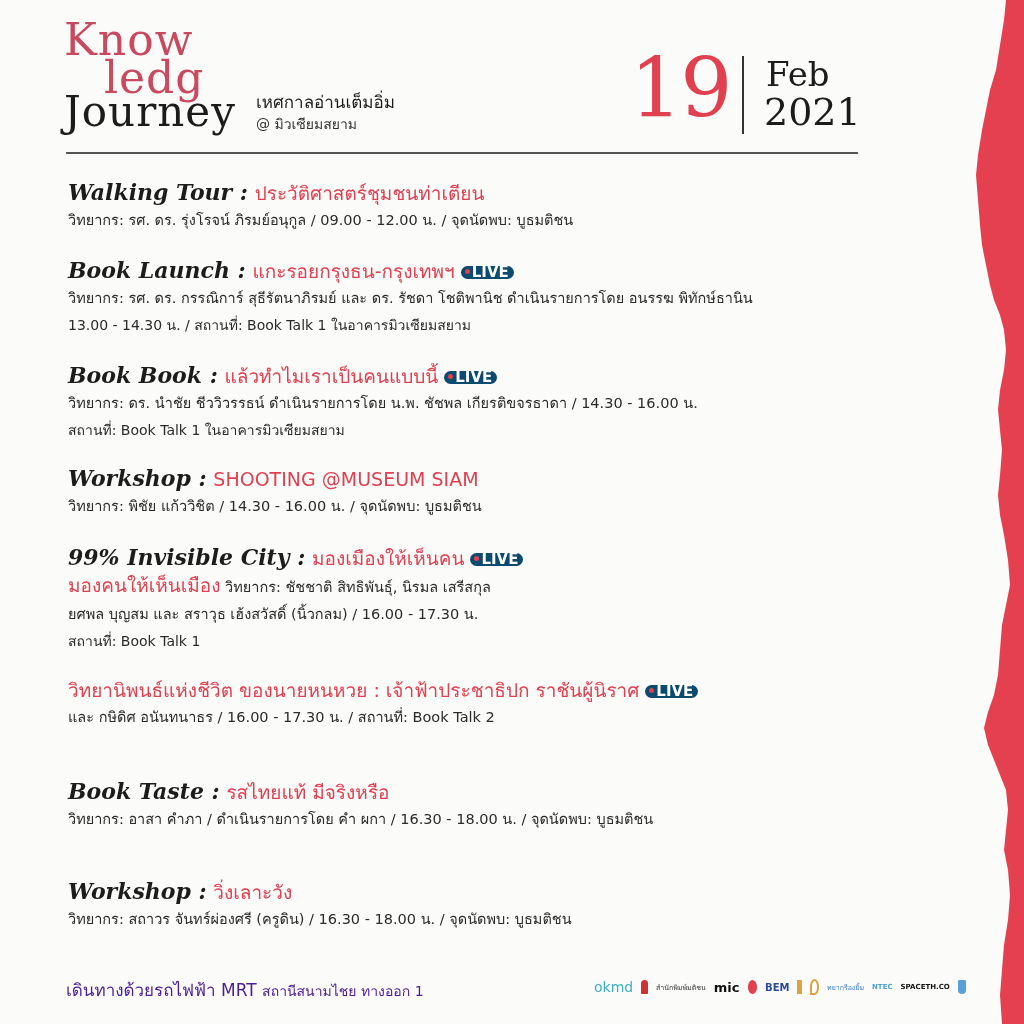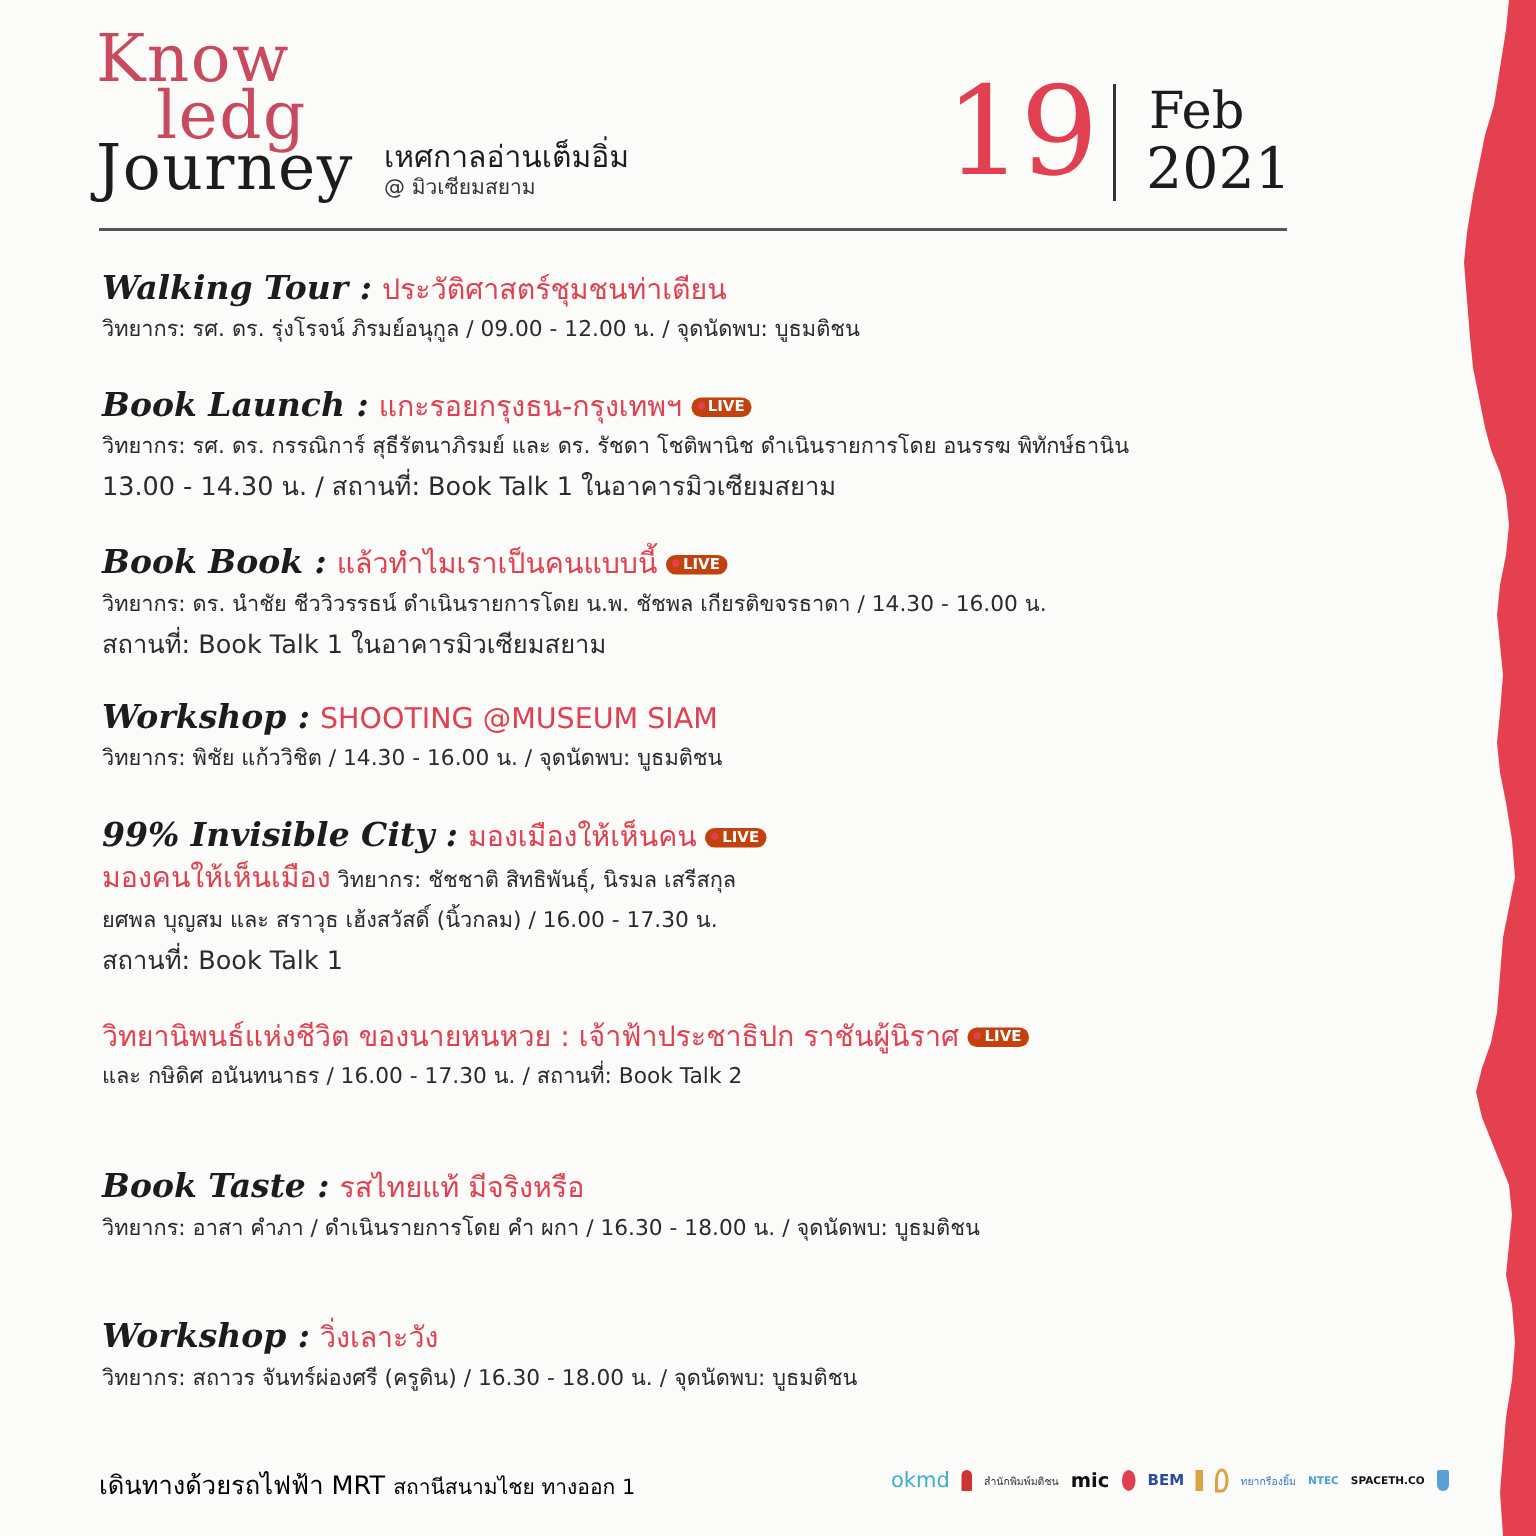--- a/index.html
+++ b/index.html
@@ -12,50 +12,50 @@
   .paper-edge {
     position:absolute; top:0; right:0; width:120px; height:1024px;
   }
   .logo {
     position:absolute; left:64px; top:18px; width:190px; height:120px;
     font-family:"DejaVu Serif", serif;
   }
   .logo .l1 { position:absolute; left:0; top:0; font-size:44px; color:#c94a5e; letter-spacing:1px; line-height:44px; }
   .logo .l2 { position:absolute; left:40px; top:38px; font-size:44px; color:#c94a5e; letter-spacing:1px; line-height:44px; }
   .logo .l3 { position:absolute; left:0; top:72px; font-size:42px; color:#1c1c1c; letter-spacing:1px; line-height:44px; }
-  .fest-title { position:absolute; left:256px; top:88px; font-size:20px; color:#1c1c1c; }
+  .fest-title { position:absolute; left:256px; top:88px; font-size:17px; color:#1c1c1c; }
   .fest-venue { position:absolute; left:256px; top:113px; font-size:14px; color:#333; }
   .date-day {
     position:absolute; left:630px; top:44px; font-family:"DejaVu Serif", serif;
     font-size:82px; line-height:90px; color:#e0404f; letter-spacing:-2px;
   }
   .date-sep { position:absolute; left:742px; top:56px; width:2px; height:78px; background:#333; }
   .date-month { position:absolute; left:766px; top:56px; font-family:"DejaVu Serif", serif; font-size:34px; color:#1c1c1c; line-height:36px; }
   .date-year { position:absolute; left:764px; top:92px; font-family:"DejaVu Serif", serif; font-size:38px; color:#1c1c1c; line-height:40px; }
   .rule { position:absolute; left:66px; top:152px; width:792px; height:2px; background:#555; }
 
   .event { position:absolute; left:68px; width:840px; }
   .ev-head { font-size:21px; line-height:28px; white-space:nowrap; }
   .ev-cat {
     font-family:"DejaVu Serif", serif; font-style:italic; color:#1c1c1c;
     font-size:22px;
     font-weight:bold;
   }
   .ev-title { color:#e0404f; font-size:19px; }
   .ev-line { font-size:14.5px; line-height:27px; color:#2b2b2b; white-space:nowrap; }
-  .ev-line.small { font-size:17px; }
+  .ev-line.small { font-size:14px; }
   .live-badge {
     display:inline-block; vertical-align:middle; margin-left:6px;
-    background:#c2410c; color:#fff; border-radius:8px; padding:0 5px 0 4px;
-    font-size:10px; font-weight:bold; line-height:13px; height:13px;
+    background:#0c4a6e; color:#fff; border-radius:8px; padding:0 5px 0 4px;
+    font-size:15px; font-weight:bold; line-height:13px; height:13px;
   }
   .live-dot { display:inline-block; width:5px; height:5px; border-radius:50%; background:#e0404f; margin-right:2px; vertical-align:middle; position:relative; top:-1px;}
   .inline-title { color:#e0404f; font-size:19px;margin-top:33px; }
 
-  .footer-note { position:absolute; left:66px; top:976px; font-size:17px; color:#000000; white-space:nowrap; }
+  .footer-note { position:absolute; left:66px; top:976px; font-size:17px; color:#4c1d95; white-space:nowrap; }
   .footer-note .small { font-size:14px; }
   .sponsors { position:absolute; left:594px; top:974px; width:372px; height:26px; display:flex; align-items:center; gap:8px; }
   .sponsor { font-size:10px; font-weight:bold; white-space:nowrap; }
 </style>
 </head>
 <body>
 
 <svg class="paper-edge" viewBox="0 0 120 1024" preserveAspectRatio="none">
   <path d="M120 0 L102 0 L100 20 L96 45 L92 70 L86 90 L82 110 L78 130 L74 155 L72 175 L74 200 L76 225 L78 245 L82 265 L86 285 L90 300 L96 315 L100 330 L102 350 L100 370 L96 390 L94 410 L96 430 L98 450 L96 475 L94 495 L96 515 L100 535 L104 560 L106 585 L102 605 L98 625 L96 650 L94 675 L90 695 L84 712 L80 728 L84 745 L90 760 L96 775 L102 790 L104 810 L102 830 L100 850 L104 870 L106 895 L104 920 L100 945 L98 970 L96 995 L98 1024 L120 1024 Z" fill="#e5404f"></path>
 </svg>

